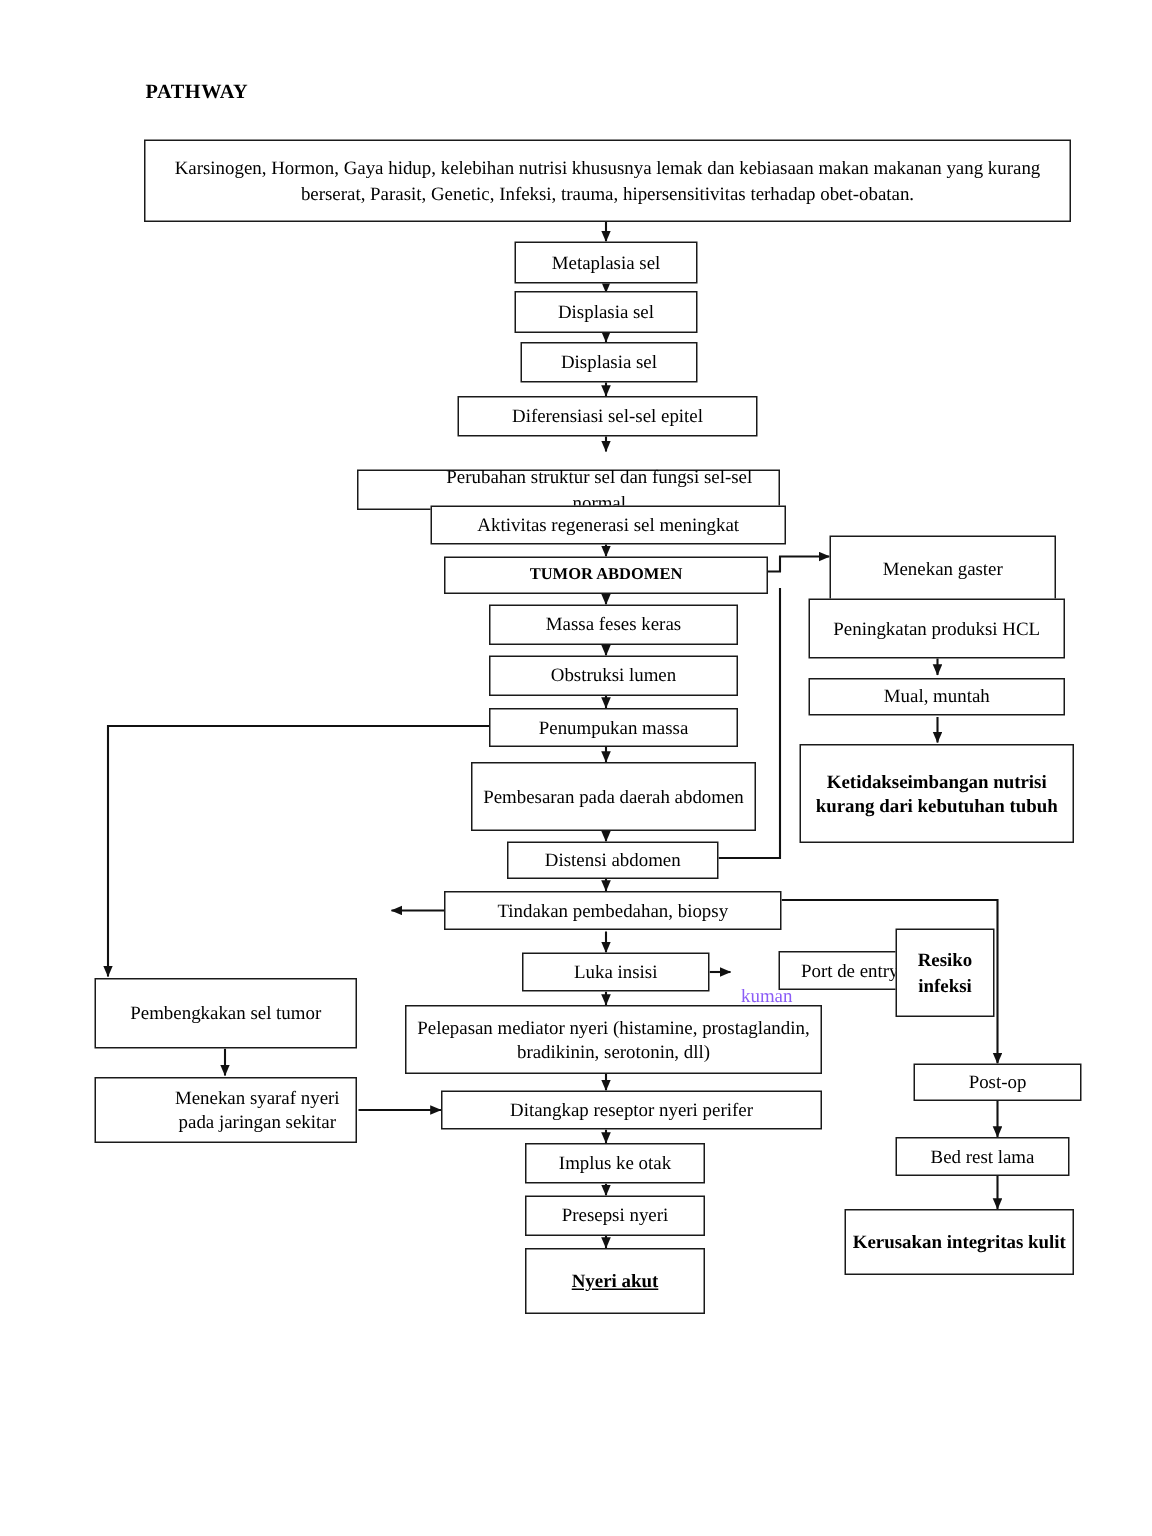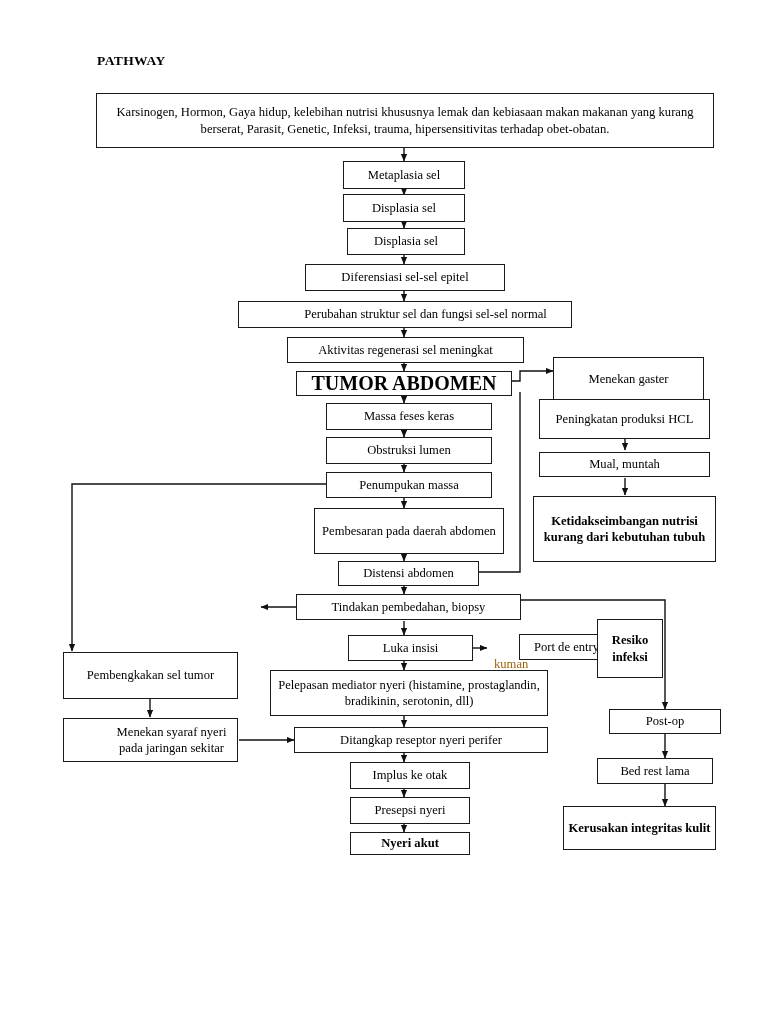--- a/index.html
+++ b/index.html
@@ -24,34 +24,34 @@
     align-items:center;
     justify-content:center;
     text-align:center;
     font-size:12.6px;
     line-height:1.28;
     color:#000;
     padding:2px 4px;
     z-index:5;
   }
   .node.bold{font-weight:bold;}
-  .node.big{font-size:20px;}
+  .node.big{font-size:11px;}
   .node .txt{display:block;width:100%;}
 
   .title{
     position:absolute;
     font-weight:bold;
     font-size:13.5px;
     letter-spacing:0.4px;
     color:#000000;
   }
   .overflow-label{
     position:absolute;
     font-size:12.6px;
-    color:#a16207;
+    color:#8b5cf6;
     z-index:6;
     background:transparent;
     white-space:nowrap;
   }
 </style>
 </head>
 <body>
 
 <div id="canvas">
 
@@ -131,21 +131,21 @@
   </div>
 
   <div class="node" style="left:347px;top:228px;width:118px;height:27px;">
     <span class="txt">Displasia sel</span>
   </div>
 
   <div class="node" style="left:305px;top:264px;width:200px;height:27px;">
     <span class="txt">Diferensiasi sel-sel epitel</span>
   </div>
 
-  <div class="node" style="left:238px;top:301px;width:334px;height:27px;padding-left:45px;">
+  <div class="node" style="left:238px;top:313px;width:282px;height:27px;padding-left:45px;">
     <span class="txt">Perubahan struktur sel dan fungsi sel-sel normal</span>
   </div>
 
   <div class="node" style="left:287px;top:337px;width:237px;height:26px;">
     <span class="txt">Aktivitas regenerasi sel meningkat</span>
   </div>
 
   <div class="node bold big" style="left:296px;top:371px;width:216px;height:25px;">
     <span class="txt">TUMOR ABDOMEN</span>
   </div>
@@ -221,21 +221,21 @@
   </div>
 
   <div class="node" style="left:350px;top:762px;width:120px;height:27px;">
     <span class="txt">Implus ke otak</span>
   </div>
 
   <div class="node" style="left:350px;top:797px;width:120px;height:27px;">
     <span class="txt">Presepsi nyeri</span>
   </div>
 
-  <div class="node bold" style="left:350px;top:832px;width:120px;height:23px;">
+  <div class="node bold" style="left:350px;top:832px;width:120px;height:44px;text-decoration:underline;">
     <span class="txt">Nyeri akut</span>
   </div>
 
   <div class="node" style="left:609px;top:709px;width:112px;height:25px;justify-content:center;">
     <span class="txt">Post-op</span>
   </div>
 
   <div class="node" style="left:597px;top:758px;width:116px;height:26px;">
     <span class="txt">Bed rest lama</span>
   </div>

